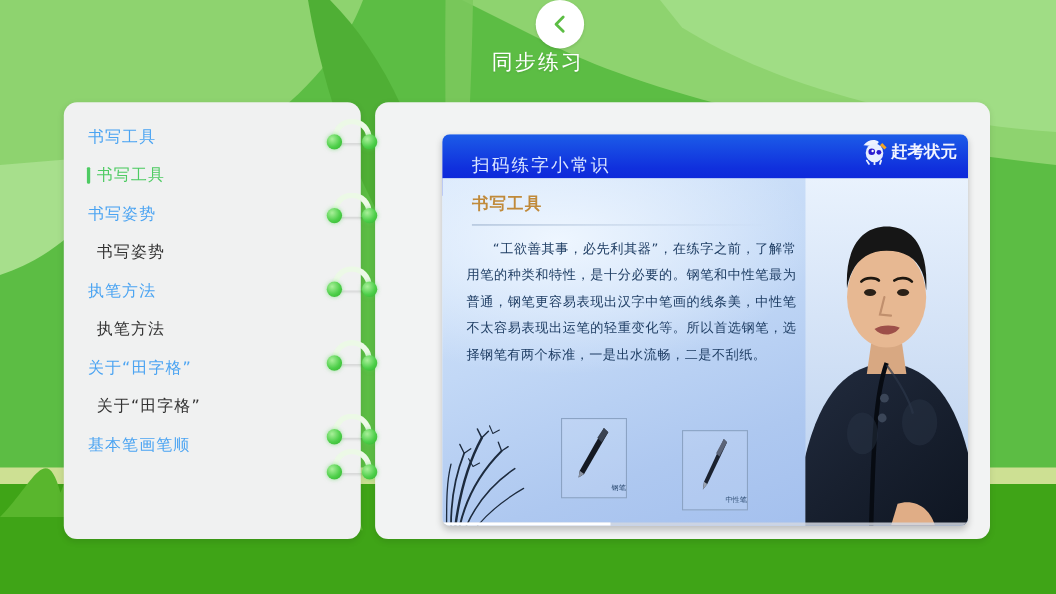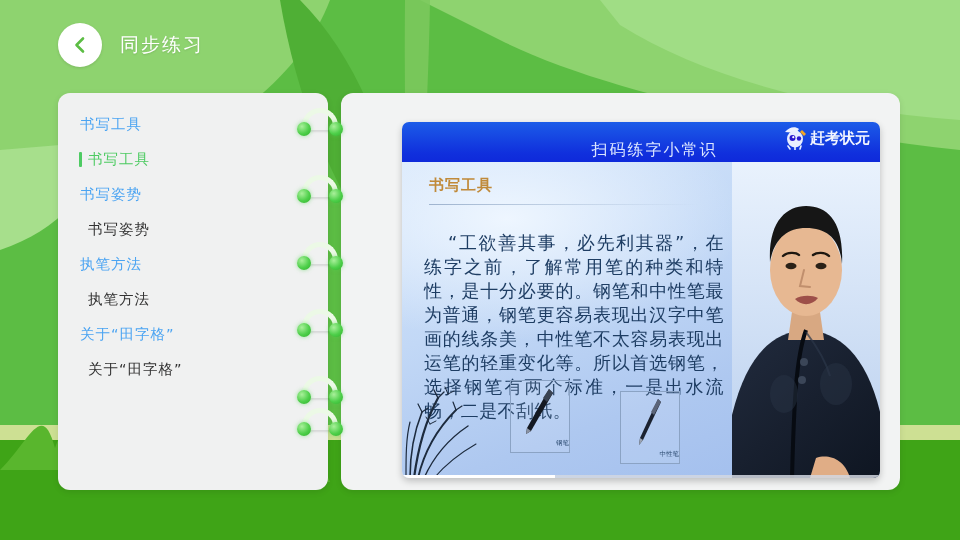--- a/index.html
+++ b/index.html
@@ -9,21 +9,21 @@
     background:#63c council;
     background:#5cbd44;
     position:relative;
   }
 
   
   #bg { position:absolute; inset:0; z-index:0; }
 
   
   .topbar { position:absolute; left:0; top:0; width:960px; height:90px; z-index:5;
-            display:flex; align-items:center; }
+            display:flex; align-items:center;flex-direction:column; }
   .back-btn { width:44px; height:44px; margin-left:58px; border-radius:50%;
               background:#ffffff; display:flex; align-items:center; justify-content:center;
               box-shadow:0 1px 3px rgba(0,0,0,0.12); cursor:pointer; }
   .back-btn svg { display:block; }
   .page-title { margin-left:18px; color:#ffffff; font-size:19px; letter-spacing:2px;
                 text-shadow:0 1px 2px rgba(0,0,0,0.12); }
 
   
   .left-card { position:absolute; left:58px; top:93px; width:270px; height:397px;
                background:#f0f1f1; border-radius:12px; overflow:hidden; z-index:4;
@@ -54,36 +54,36 @@
   .right-card { position:absolute; left:341px; top:93px; width:559px; height:397px;
                 background:#f2f3f3; border-radius:12px; z-index:4;
                 box-shadow:0 2px 6px rgba(0,0,0,0.10); }
 
   
   .video { position:absolute; left:402px; top:122px; width:478px; height:356px;
            border-radius:7px; overflow:hidden; z-index:5;
            box-shadow:0 3px 7px rgba(0,0,0,0.22); }
   .vid-header { position:absolute; left:0; top:0; width:100%; height:56px;
                 background:linear-gradient(180deg,#1c5ce8 0%,#1030dd 55%,#0b1ed6 100%);
-                display:flex; align-items:center;justify-content:center; }
+                display:flex; align-items:center; }
   .vid-title { color:#dbe6ff; font-size:16px; margin-left:27px; letter-spacing:2px; }
   .brand { position:absolute; right:10px; top:4px; display:flex; align-items:center; gap:1px; }
   .brand-text { color:#f2f5ff; font-size:15px; font-weight:bold; letter-spacing:0; }
   .vid-body { position:absolute; left:0; top:40px; width:100%; height:316px;
               background:
                 radial-gradient(ellipse 70% 55% at 22% 18%, #eef6ff 0%, rgba(238,246,255,0) 70%),
                 linear-gradient(160deg,#d5e6fb 0%, #c2d8f6 38%, #aec8f0 68%, #9fbced 100%);
               overflow:hidden; }
   .slide-title { position:absolute; left:27px; top:14px; color:#c08a3a; font-size:15px;
                  font-weight:bold; letter-spacing:1px; }
   .slide-rule { position:absolute; left:27px; top:42px; width:270px; height:1px;
                 background:linear-gradient(90deg,#9fb4cf,rgba(159,180,207,0)); }
   .slide-para { position:absolute; left:22px; top:52px; width:300px;
-                color:#1e3d63; font-size:18px; line-height:24px; text-align:justify;
-                text-indent:24px; letter-spacing:0.4px;margin-top:17px; }
+                color:#1e3d63; font-size:12px; line-height:24px; text-align:justify;
+                text-indent:24px; letter-spacing:0.4px; }
   .pen-box { position:absolute; width:60px; height:73px; border:1px solid #8ba3c4;
              background:rgba(255,255,255,0.10); }
   .pen-box.a { left:108px; top:218px; }
   .pen-box.b { left:218px; top:229px; }
   .pen-label { position:absolute; bottom:4px; left:0; width:100%; text-align:right;
                font-size:6.5px; color:#2b4a70; }
   .orchid { position:absolute; left:2px; bottom:0; width:90px; height:110px; }
   .person { position:absolute; right:0; top:0; width:148px; height:316px; overflow:hidden; }
 
   .vid-progress { position:absolute; left:0; bottom:0; width:100%; height:3px;
@@ -124,20 +124,21 @@
 <div class="left-card">
   <div class="toc">
     <div class="toc-head">书写工具</div>
     <div class="toc-head active">书写工具</div>
     <div class="toc-head">书写姿势</div>
     <div class="toc-sub">书写姿势</div>
     <div class="toc-head">执笔方法</div>
     <div class="toc-sub">执笔方法</div>
     <div class="toc-head">关于“田字格”</div>
     <div class="toc-sub">关于“田字格”</div>
+    <div class="toc-head">基本笔画笔顺</div>
   </div>
 </div>
 
 <div class="binder">
   <div class="ring" style="top:13px">
     <div class="arc"></div>
       <div class="ball l"></div>
       <div class="ball r"></div>
     </div>
   <div class="ring" style="top:80px">

